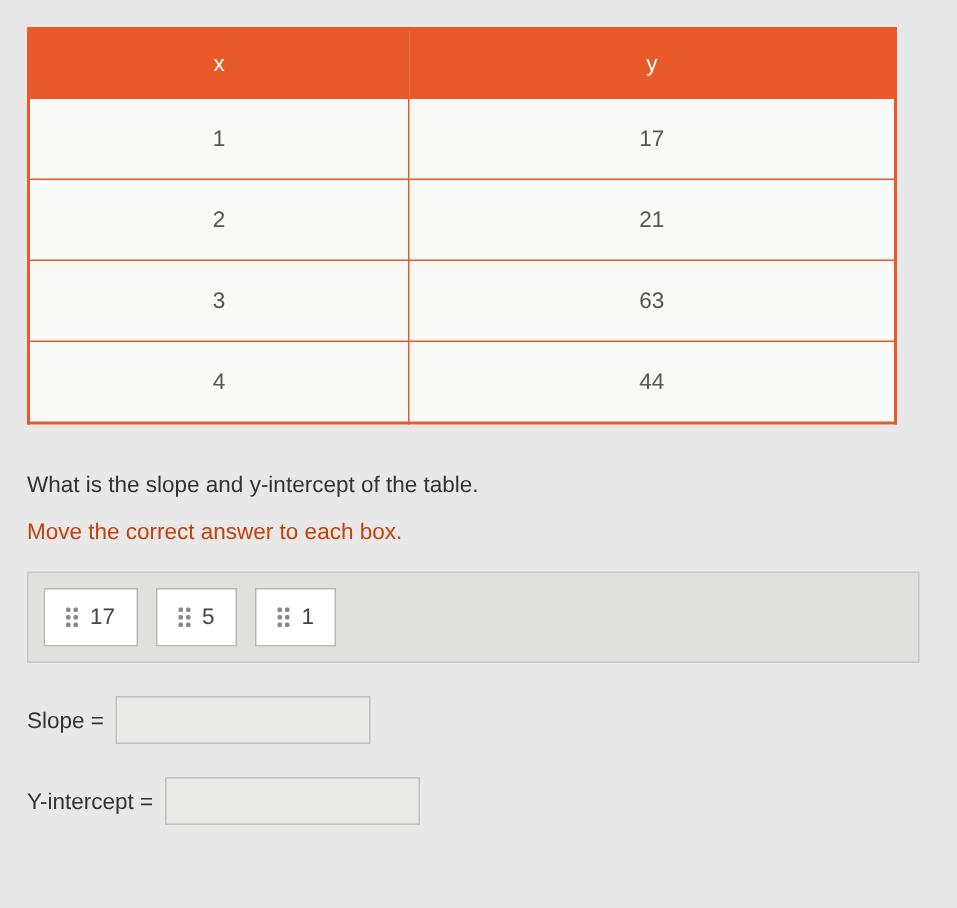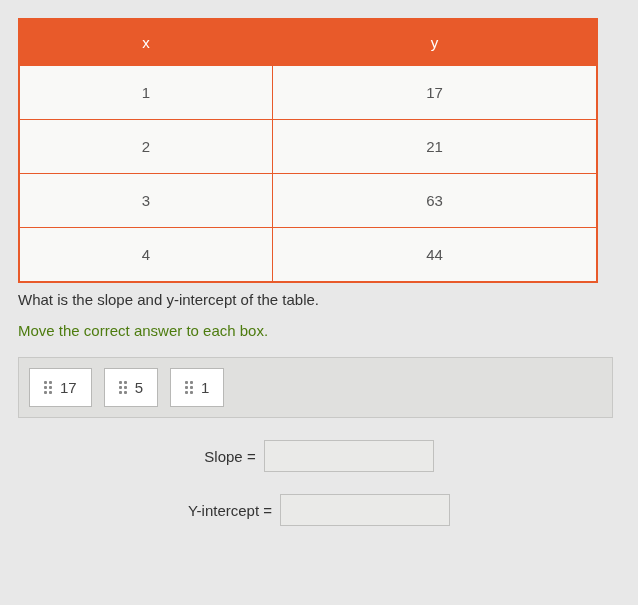--- a/index.html
+++ b/index.html
@@ -27,28 +27,28 @@
     }
     .data-table td {
       padding: 18px 10px;
       text-align: center;
       border: 1px solid #e85a2a;
       color: #555;
       font-size: 15px;
       background: #f9f9f7;
     }
     .question {
-      margin-top: 8px;
+      margin-top: 32px;
       font-size: 15px;
       color: #333;
     }
     .instruction {
       margin-top: 14px;
       font-size: 15px;
-      color: #4d7c0f;
+      color: #c2410c;
     }
     .tiles-container {
       margin-top: 18px;
       background: #e0e0de;
       border: 1px solid #c8c8c6;
       padding: 10px;
       display: flex;
       gap: 12px;
       width: 595px;
     }
@@ -75,21 +75,20 @@
       background: #888;
       border-radius: 1px;
     }
     .answer-row {
       margin-top: 22px;
       display: flex;
       align-items: center;
       gap: 8px;
       font-size: 15px;
       color: #333;
-      justify-content: center;
     }
     .drop-box {
       width: 170px;
       height: 32px;
       background: #eaeae8;
       border: 1px solid #c0c0be;
     }
   </style>
 </head>
 <body>

